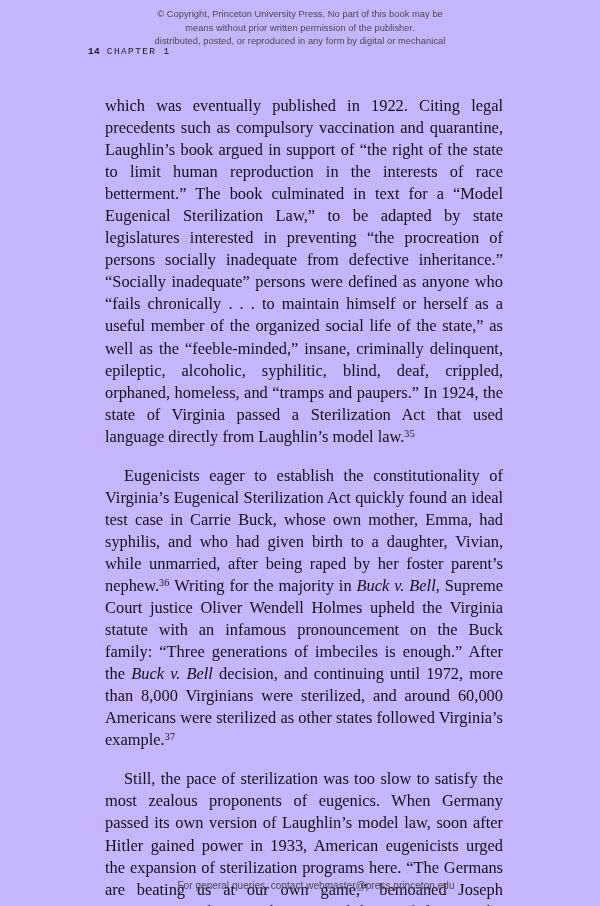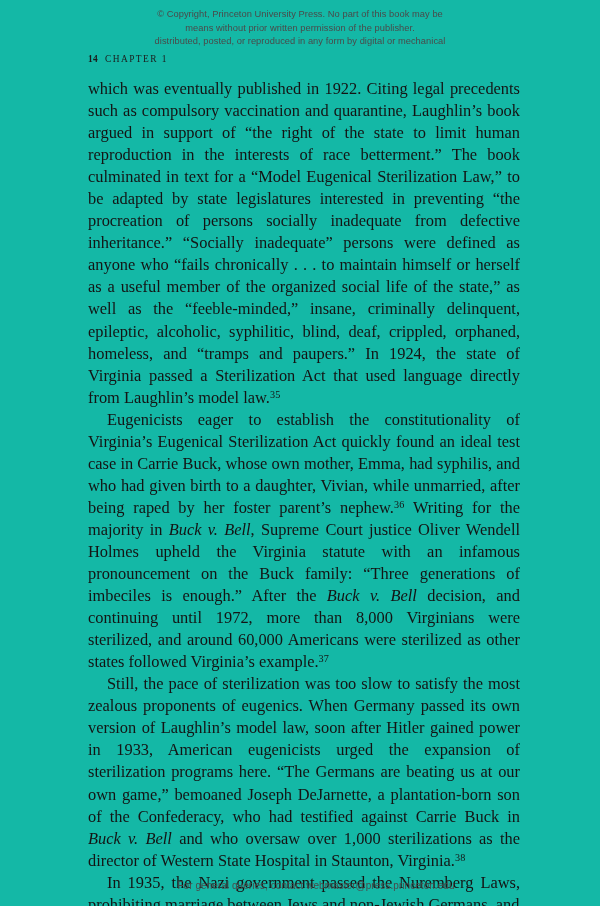--- a/index.html
+++ b/index.html
@@ -6,21 +6,21 @@
   html, body {
     margin: 0;
     padding: 0;
     background: #ffffff;
   }
 
   .page {
     position: relative;
     width: 600px;
     height: 906px;
-    background: #14b8a6;
+    background: #c4b5fd;
     overflow: hidden;
     box-sizing: border-box;
   }
 
   
   .copyright-notice {
     position: absolute;
     left: 0;
     right: 0;
     top: 8px;
@@ -33,22 +33,22 @@
   }
   .copyright-notice .cline {
     display: block;
     white-space: nowrap;
   }
 
   
   .running-head {
     position: absolute;
     left: 88px;
-    top: 54px;
-    font-family: Liberation Serif, serif;
+    top: 46px;
+    font-family: Liberation Mono, monospace;
     font-size: 9.4px;
     color: #1b1b1b;
     white-space: nowrap;
   }
   .running-head .folio {
     font-weight: bold;
     letter-spacing: 0.3px;
   }
   .running-head .chap {
     letter-spacing: 1.45px;
@@ -65,21 +65,21 @@
     font-size: 16.4px;
     line-height: 22.05px;
     color: #141414;
     text-align: justify;
     text-justify: inter-word;
     -webkit-hyphens: none;
     hyphens: none;
   }
 
   .body-column p {
-    margin: 0;
+    margin: 17px;
     text-indent: 0;
   }
   .body-column p.indented {
     text-indent: 19px;
     font-family: Liberation Serif, serif;
   }
 
   .body-column i,
   .body-column em {
     font-style: italic;

